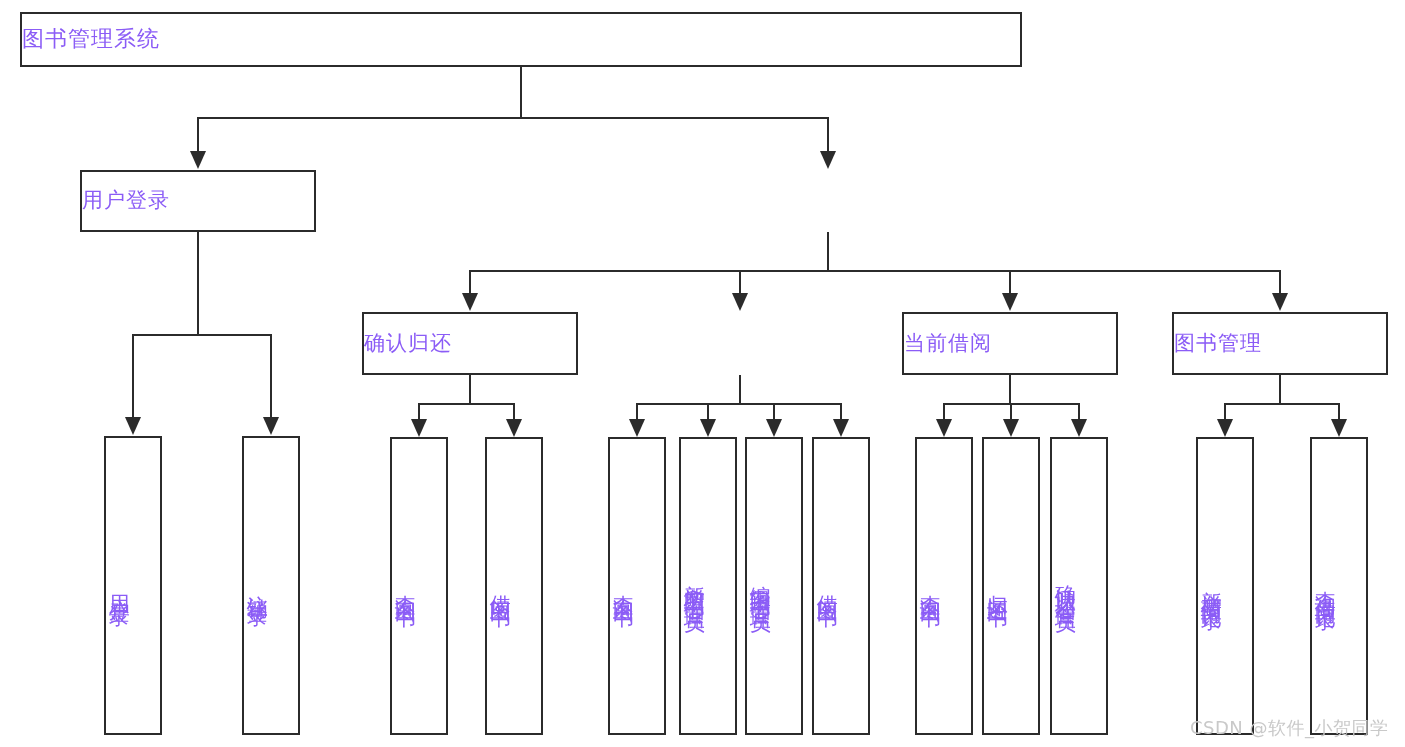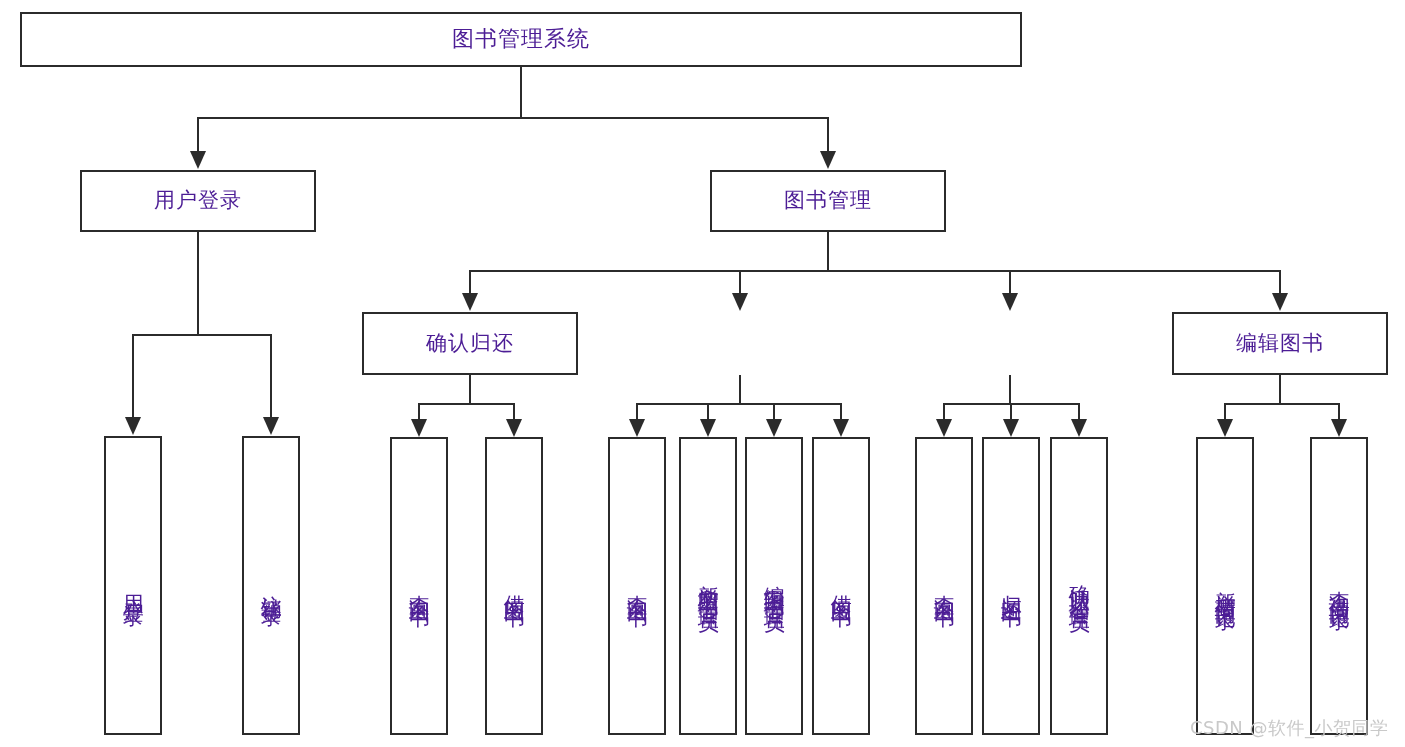--- a/index.html
+++ b/index.html
@@ -19,22 +19,21 @@
     overflow: hidden;
   }
   
   .node {
     position: absolute;
     box-sizing: border-box;
     background: #ffffff;
     border: 2px solid #2b2b2b;
     display: flex;
     align-items: center;
-    justify-content: center;
-    color: #4c1d95;
+    color: #8b5cf6;
   }
   .node.horiz {
     font-size: 21px;
     letter-spacing: 1px;
     line-height: 1.2;
   }
   .node.vert {
     font-size: 21px;
     letter-spacing: 2px;
     line-height: 1.25;
@@ -84,23 +83,20 @@
 
   <div class="edge-v" style="left:520px; top:67px; height:51px;"></div>
   <div class="edge-h" style="left:197px; top:117px; width:632px;"></div>
   <div class="edge-v" style="left:197px; top:117px; height:35px;"></div>
   <div class="arrow" style="left:190px; top:151px;"></div>
   <div class="edge-v" style="left:827px; top:117px; height:35px;"></div>
   <div class="arrow" style="left:820px; top:151px;"></div>
 
   <div class="node horiz" style="left:80px; top:170px; width:236px; height:62px;">
     <span>用户登录</span>
-  </div>
-  <div class="node horiz" style="left:710px; top:170px; width:236px; height:62px;">
-    <span>图书管理</span>
   </div>
 
   <div class="edge-v" style="left:197px; top:232px; height:103px;"></div>
   <div class="edge-h" style="left:132px; top:334px; width:139px;"></div>
   <div class="edge-v" style="left:132px; top:334px; height:84px;"></div>
   <div class="arrow" style="left:125px; top:417px;"></div>
   <div class="edge-v" style="left:270px; top:334px; height:84px;"></div>
   <div class="arrow" style="left:263px; top:417px;"></div>
 
   <div class="edge-v" style="left:827px; top:232px; height:39px;"></div>
@@ -110,22 +106,25 @@
   <div class="edge-v" style="left:739px; top:270px; height:24px;"></div>
   <div class="arrow" style="left:732px; top:293px;"></div>
   <div class="edge-v" style="left:1009px; top:270px; height:24px;"></div>
   <div class="arrow" style="left:1002px; top:293px;"></div>
   <div class="edge-v" style="left:1279px; top:270px; height:24px;"></div>
   <div class="arrow" style="left:1272px; top:293px;"></div>
 
   <div class="node horiz" style="left:362px; top:312px; width:216px; height:63px;">
     <span>确认归还</span>
   </div>
+  <div class="node horiz" style="left:902px; top:312px; width:216px; height:63px;">
+    <span>当前借阅</span>
+  </div>
   <div class="node horiz" style="left:1172px; top:312px; width:216px; height:63px;">
-    <span>编辑图书</span>
+    <span>图书管理</span>
   </div>
 
   <div class="edge-v" style="left:469px; top:375px; height:30px;"></div>
   <div class="edge-h" style="left:418px; top:403px; width:96px;"></div>
   <div class="edge-v" style="left:418px; top:403px; height:17px;"></div>
   <div class="arrow" style="left:411px; top:419px;"></div>
   <div class="edge-v" style="left:513px; top:403px; height:17px;"></div>
   <div class="arrow" style="left:506px; top:419px;"></div>
 
   <div class="edge-v" style="left:739px; top:375px; height:30px;"></div>

